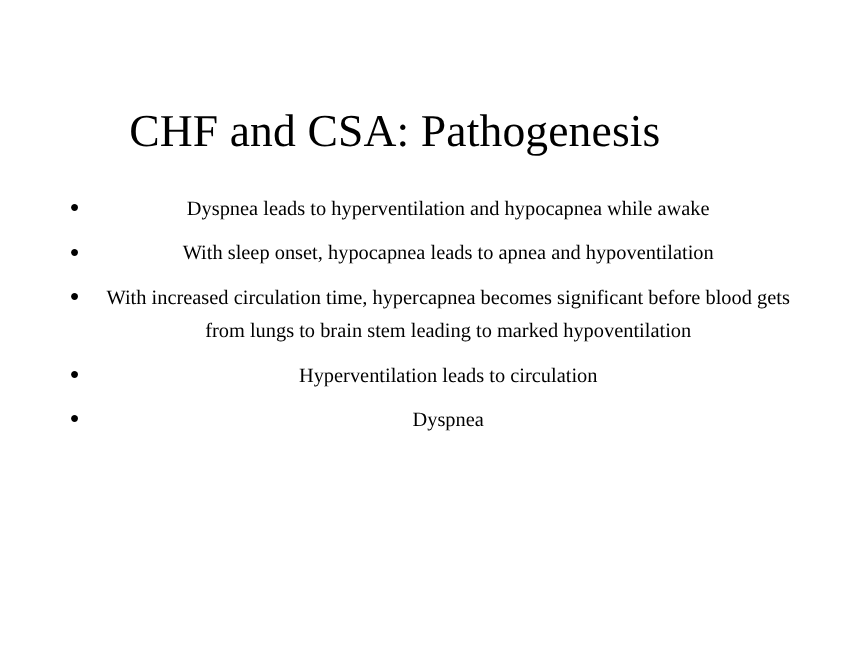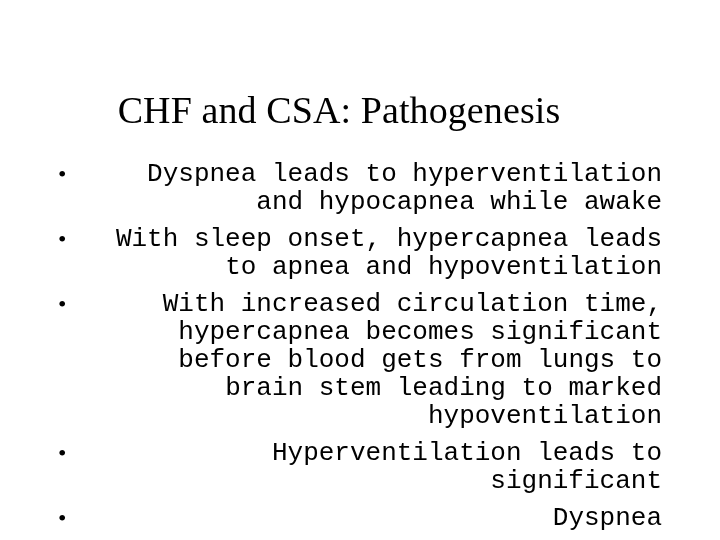--- a/index.html
+++ b/index.html
@@ -26,21 +26,20 @@
     left: 0;
     top: 62px;
     width: 658px;
     text-align: center;
     font-size: 38px;
     line-height: 46px;
     font-weight: normal;
     letter-spacing: 0.1px;
     color: #000000;
     white-space: nowrap;
-    padding-left: 10px;
   }
   .bullet-body {
     position: absolute;
     left: 58px;
     top: 160px;
     width: 612px;
   }
   .bullet-item {
     display: flex;
     align-items: flex-start;
@@ -53,55 +52,54 @@
     flex: 0 0 auto;
     width: 27px;
     font-size: 24px;
     line-height: 28px;
     text-align: left;
     color: #000000;
     user-select: none;
   }
   .bullet-text {
     flex: 1 1 auto;
-    font-size: 26px;
+    font-size: 17px;
     line-height: 28px;
     color: #000000;
-    text-align: right;
+    text-align: center;
     padding-right: 8px;
-    font-family: Liberation Mono, monospace;
   }
 </style>
 </head>
 <body>
 
 <div class="slide">
 
   <h1 class="slide-title">CHF and CSA: Pathogenesis</h1>
 
   <div class="bullet-body">
 
     <div class="bullet-item">
       <span class="bullet-marker">•</span>
       <span class="bullet-text">Dyspnea leads to hyperventilation and hypocapnea while awake</span>
     </div>
 
     <div class="bullet-item">
       <span class="bullet-marker">•</span>
-      <span class="bullet-text">With sleep onset, hypercapnea leads to apnea and hypoventilation</span>
+      <span class="bullet-text">With sleep onset, hypocapnea leads to apnea and hypoventilation</span>
     </div>
 
     <div class="bullet-item">
       <span class="bullet-marker">•</span>
       <span class="bullet-text">With increased circulation time, hypercapnea becomes significant before blood gets from lungs to brain stem leading to marked hypoventilation</span>
     </div>
 
     <div class="bullet-item">
       <span class="bullet-marker">•</span>
-      <span class="bullet-text">Hyperventilation leads to significant</span>
+      <span class="bullet-text">Hyperventilation leads to circulation</span>
     </div>
 
     <div class="bullet-item">
       <span class="bullet-marker">•</span>
       <span class="bullet-text">Dyspnea</span>
     </div>
 
   </div>
 </div>
 

